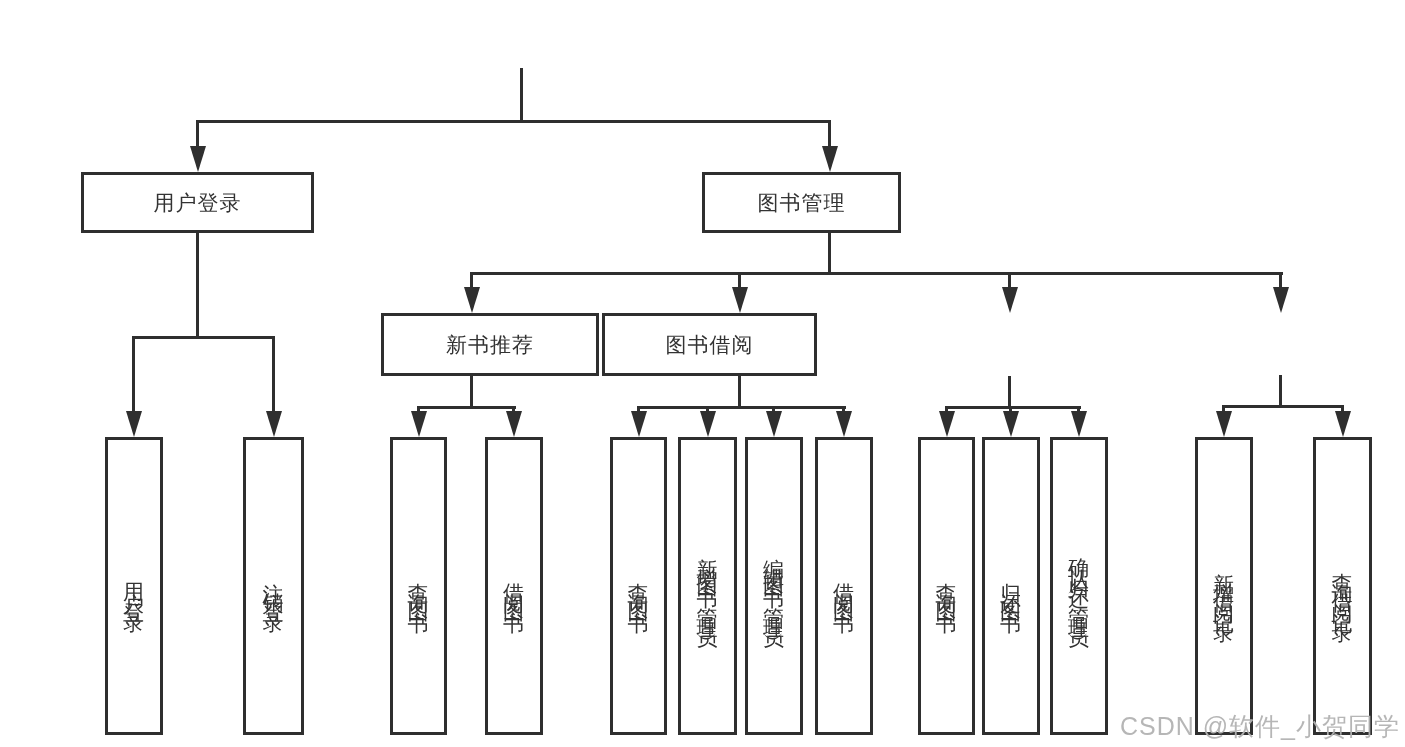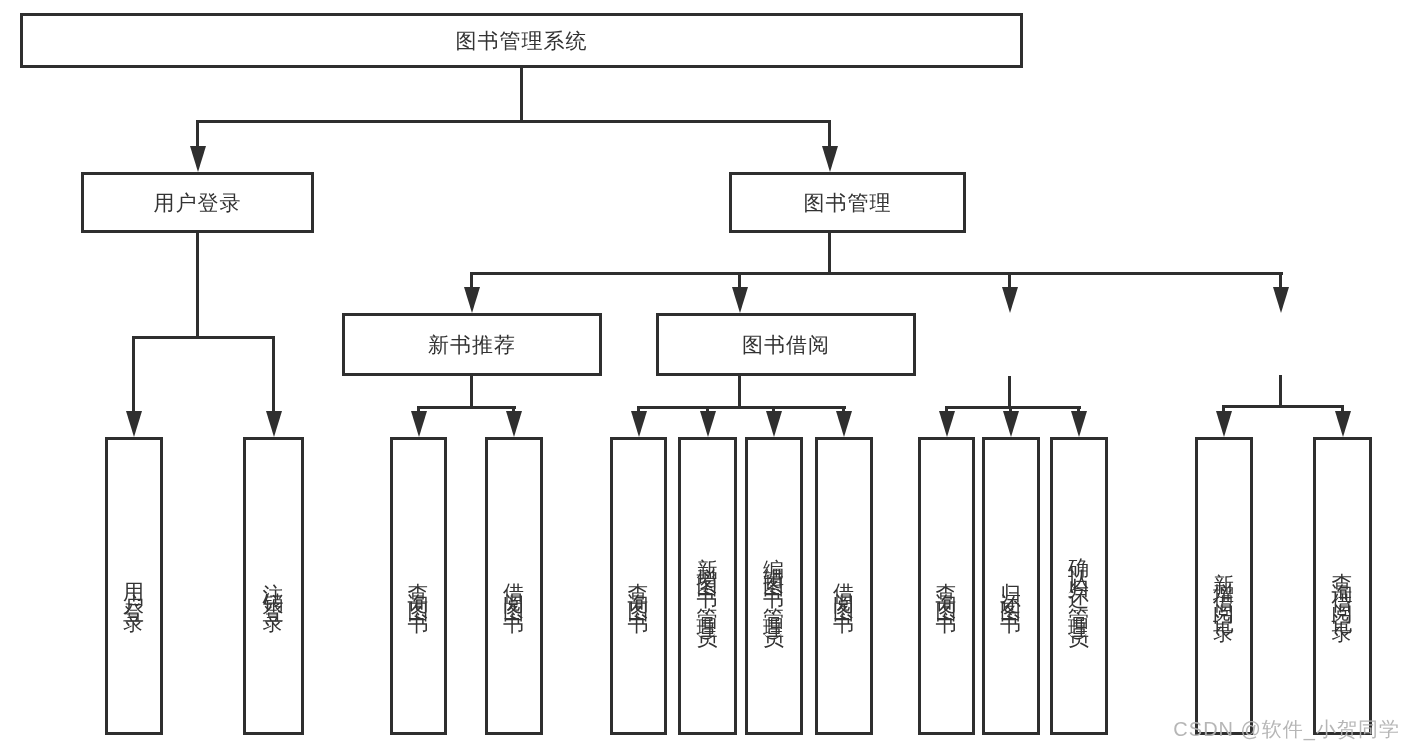--- a/index.html
+++ b/index.html
@@ -20,43 +20,40 @@
   .hline,.vline{position:absolute;background:#2f2f2f;z-index:1;}
   .hline{height:3px;}
   .vline{width:3px;}
   .arrow{
     position:absolute;width:0;height:0;z-index:1;
     border-left:8px solid transparent;border-right:8px solid transparent;
     border-top:26px solid #2f2f2f;
   }
   .watermark{
     position:absolute;right:5px;bottom:4px;z-index:10;
-    font-size:20px;color:rgba(178,178,178,0.95);letter-spacing:1px;
+    font-size:25px;color:rgba(178,178,178,0.95);letter-spacing:1px;
   }
 </style>
 </head>
 <body>
 
 <div class="stage">
 
-  <div class="box" style="left:20px;top:13px;width:1003px;height:55px">
-    <span>图书管理系统</span>
-  </div>
 
   <div class="box" style="left:81px;top:172px;width:233px;height:61px">
     <span>用户登录</span>
   </div>
-  <div class="box" style="left:729px;top:172px;width:237px;height:61px">
+  <div class="box" style="left:702px;top:172px;width:199px;height:61px">
     <span>图书管理</span>
   </div>
 
-  <div class="box" style="left:342px;top:313px;width:260px;height:63px">
+  <div class="box" style="left:381px;top:313px;width:218px;height:63px">
     <span>新书推荐</span>
   </div>
-  <div class="box" style="left:656px;top:313px;width:260px;height:63px">
+  <div class="box" style="left:602px;top:313px;width:215px;height:63px">
     <span>图书借阅</span>
   </div>
 
   <div class="box leaf" style="left:105px;width:58px">
     <span class="vtext">用户登录</span>
   </div>
   <div class="box leaf" style="left:243px;width:61px">
     <span class="vtext">注销登录</span>
   </div>
   <div class="box leaf" style="left:390px;width:57px">

